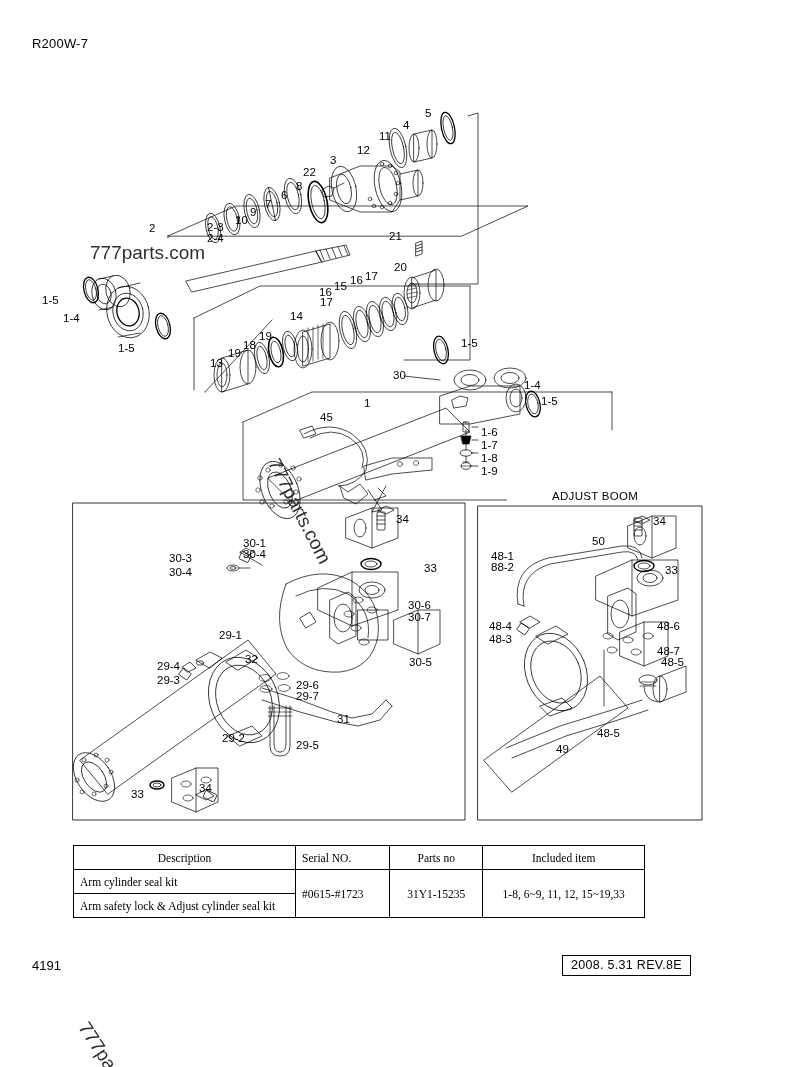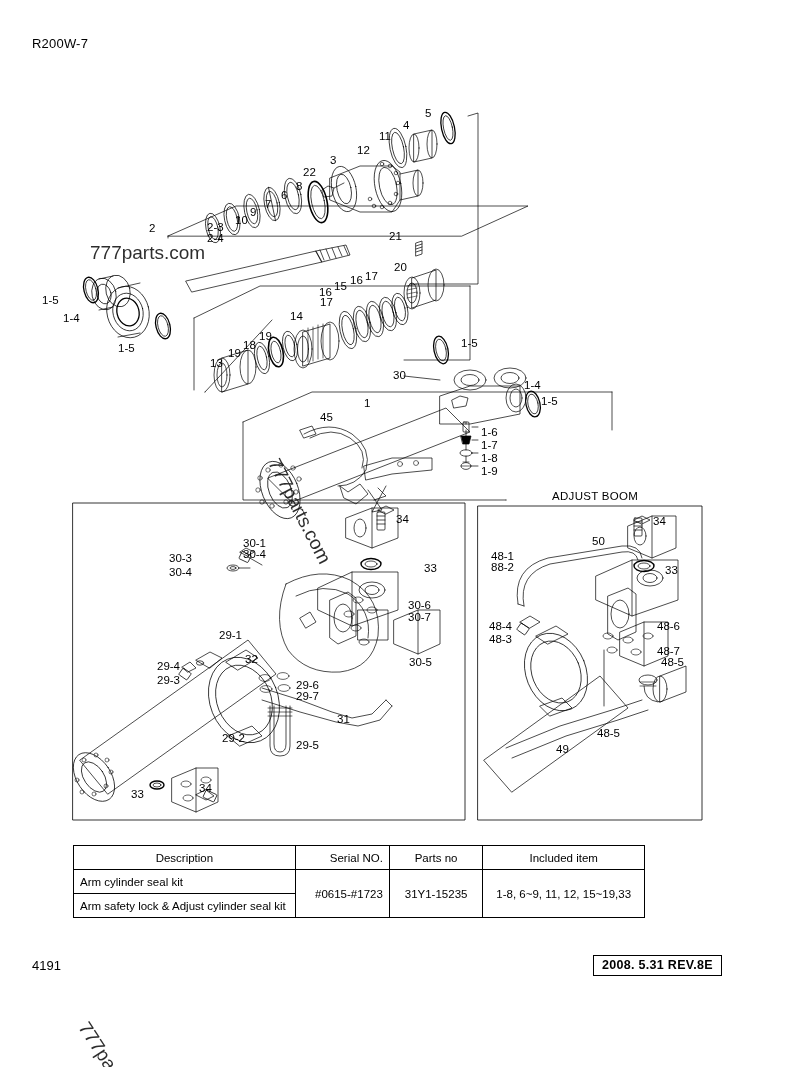--- a/index.html
+++ b/index.html
@@ -82,48 +82,48 @@
     transform-origin: 0 0;
   }
 
   
   #kit-table {
     position: absolute;
     left: 73px; top: 845px;
     width: 572px;
     border-collapse: collapse;
     font-size: 11.5px;
+    font-family: Liberation Serif, serif;
   }
   #kit-table td, #kit-table th {
     border: 1px solid #000;
     padding: 3px 6px;
     font-weight: normal;
     height: 17px;
   }
   #kit-table thead th { text-align: center; }
   #kit-table .c-desc  { width: 232px; text-align: left; }
-  #kit-table .c-ser   { width: 88px;  text-align: right; }
+  #kit-table .c-ser   { width: 88px;  text-align: left; }
   #kit-table .c-part  { width: 88px;  text-align: center; }
   #kit-table .c-inc   { width: 164px; text-align: center; }
   #kit-table thead th.c-desc { text-align: center; }
 
   
   .page-no {
     position: absolute;
     left: 32px; top: 958px;
     font-size: 13px;
   }
   .rev-box {
     position: absolute;
-    left: 593px; top: 955px;
+    left: 562px; top: 955px;
     border: 1px solid #000;
     padding: 2px 8px 3px 8px;
     font-size: 12.5px;
     letter-spacing: .3px;
-    font-weight: bold;
   }
 </style>
 </head>
 <body>
 
 <div id="page">
 
   <div class="model-code">R200W-7</div>
 
   <svg id="drawing" viewBox="0 0 800 1067">

